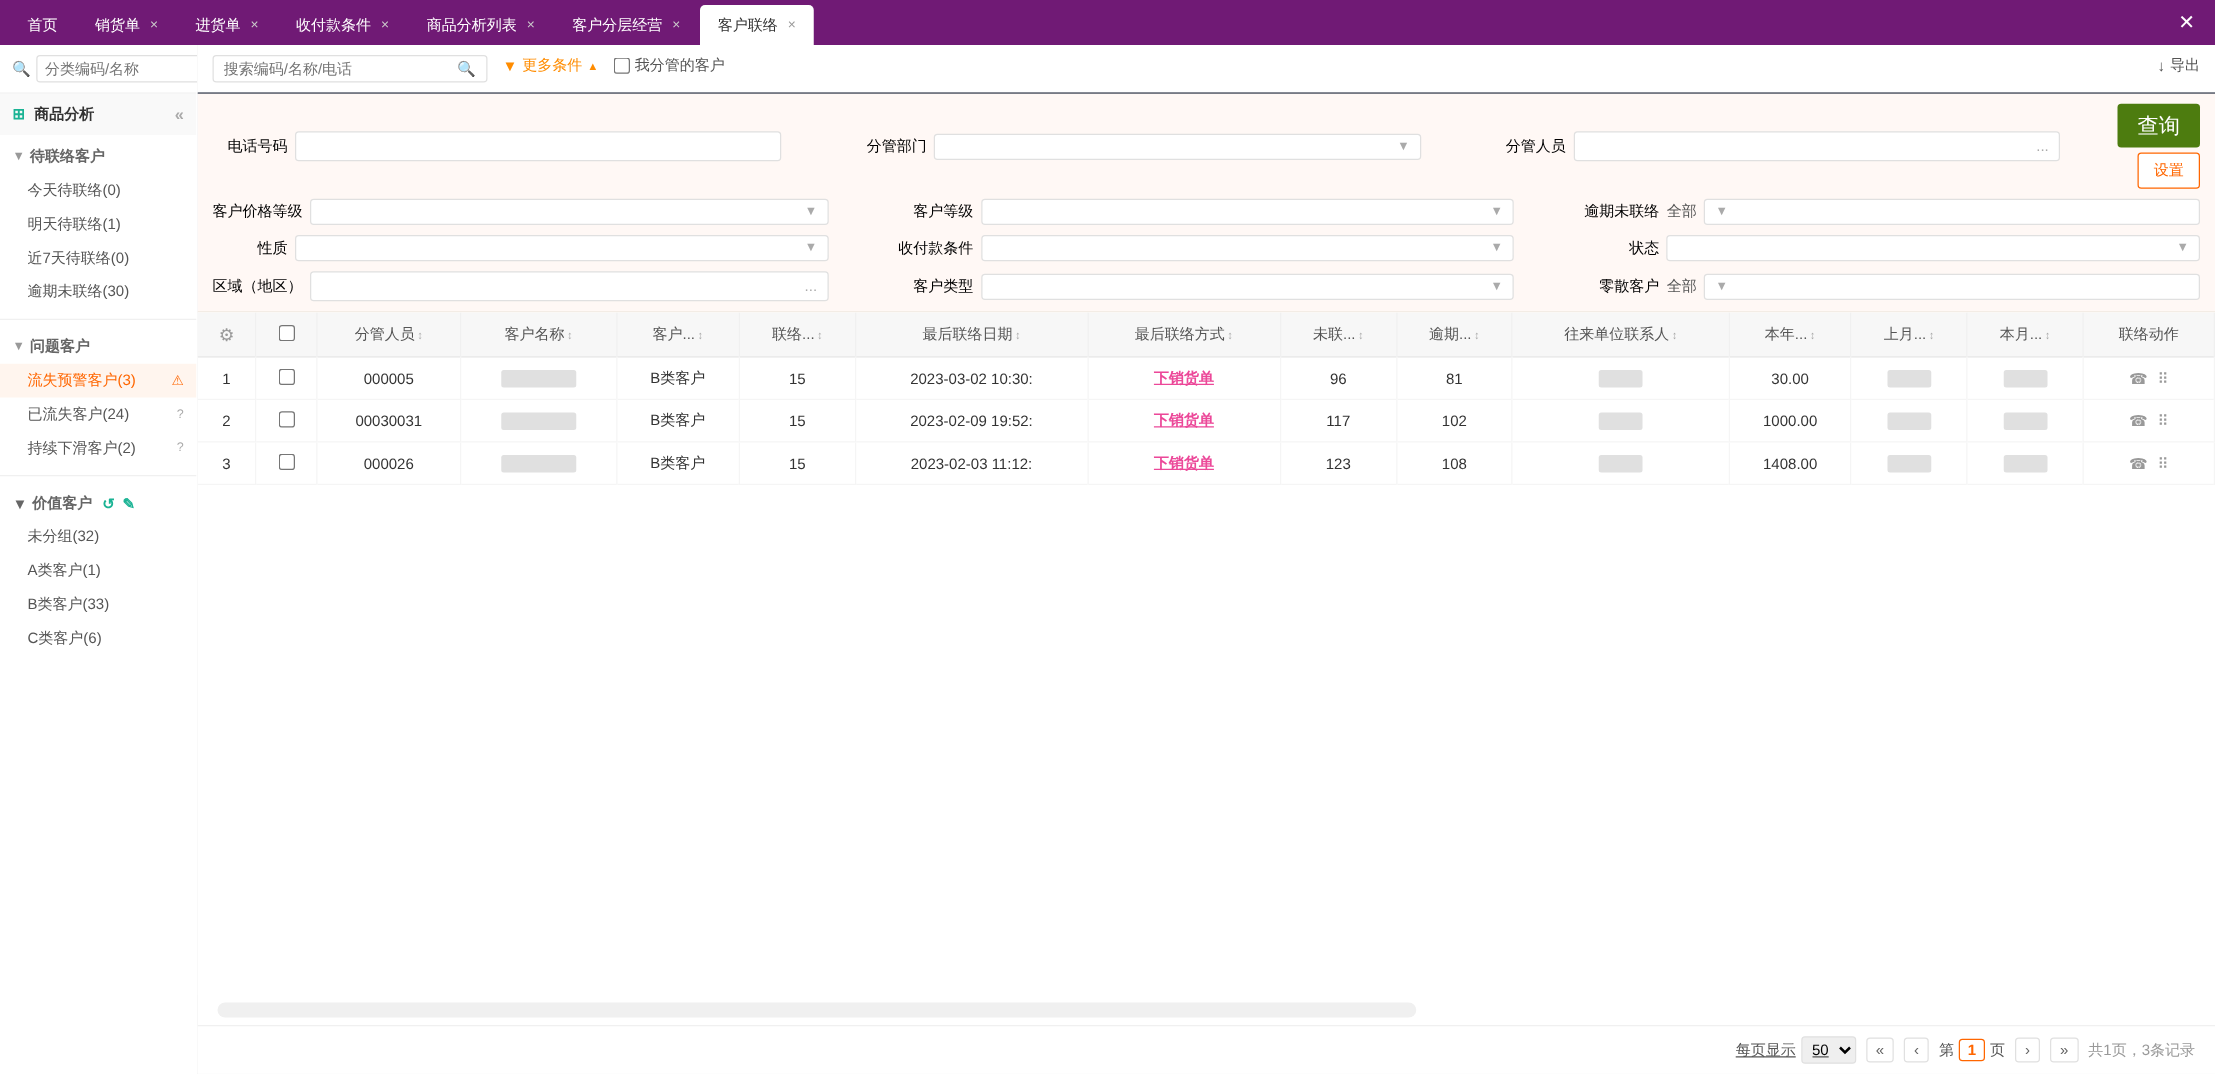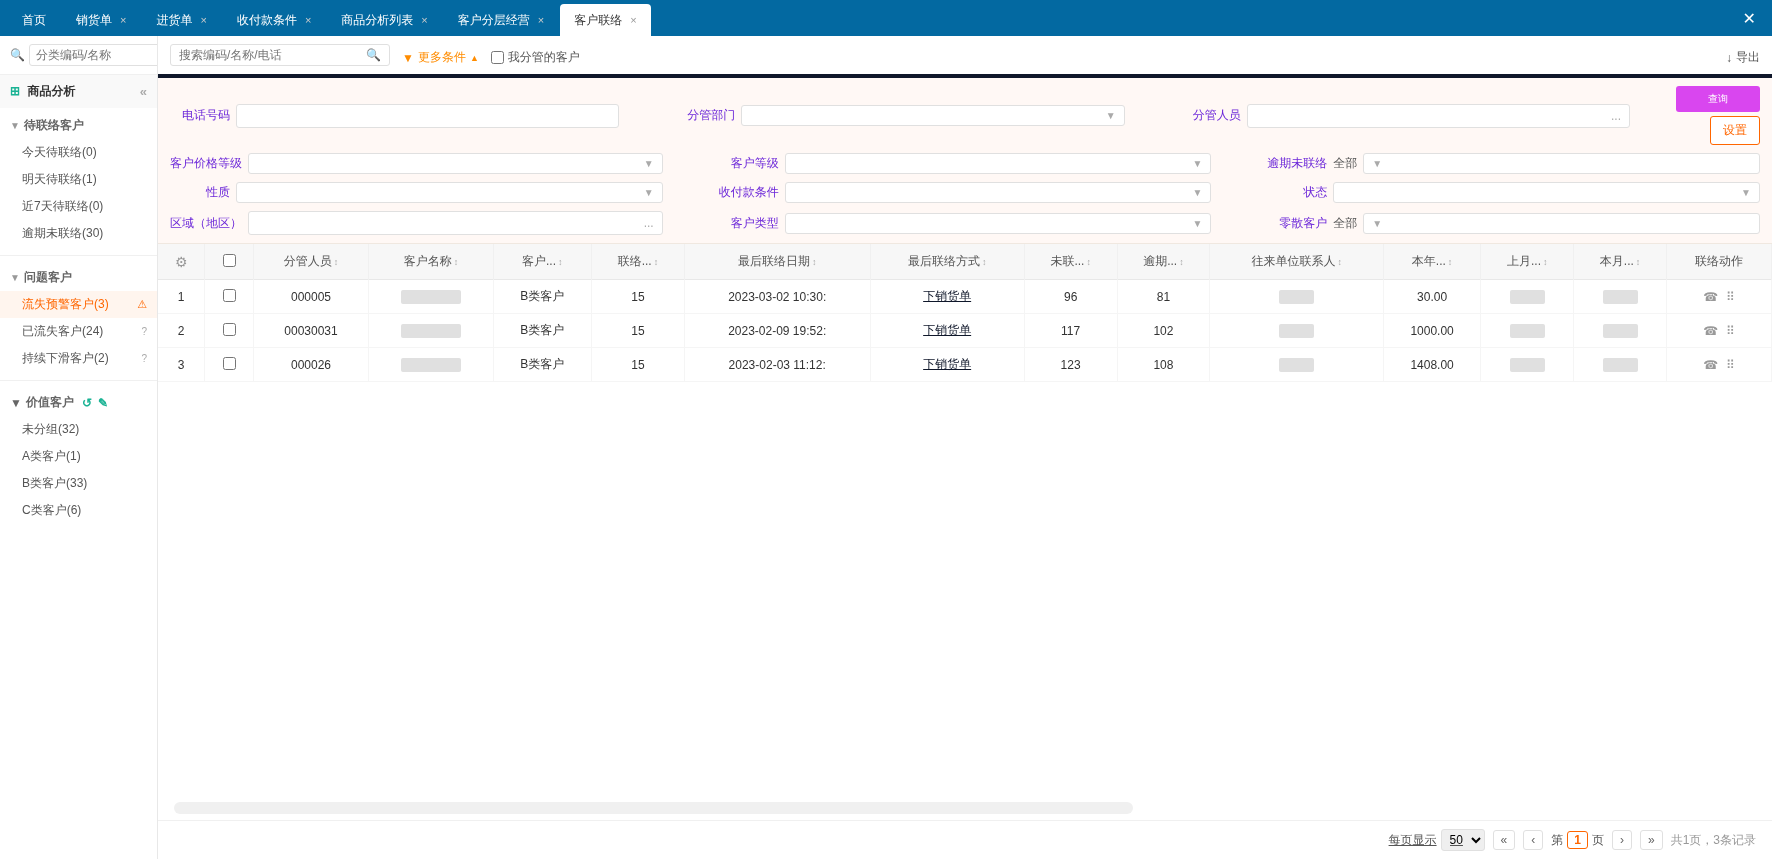--- a/index.html
+++ b/index.html
@@ -2,21 +2,21 @@
 <html><head>
   <meta charset="utf-8">
   <style>
     * { box-sizing: border-box; margin: 0; padding: 0; font-family: 'Microsoft YaHei', Arial, sans-serif; font-size: 12px; }
     body { background: #f5f5f5; overflow: hidden; width: 1772px; height: 859px; }
 
     
     .tab-bar {
       display: flex;
       align-items: center;
-      background: #0369a1;
+      background: #701a75;
       height: 36px;
       padding: 0 8px;
       gap: 2px;
     }
     .tab-item {
       display: flex;
       align-items: center;
       padding: 6px 14px;
       color: #fff;
       cursor: pointer;
@@ -146,23 +146,23 @@
       flex: 1;
       display: flex;
       flex-direction: column;
       overflow: hidden;
       background: #fff;
     }
 
     
     .filter-bar {
       padding: 8px 12px;
-      border-bottom: 4px solid #0f172a;
-      display: flex;
-      align-items: flex-end;
+      border-bottom: 1px solid #0f172a;
+      display: flex;
+      align-items: flex-start;
       gap: 12px;
       background: #fff;
     }
     .filter-bar .search-input-wrap {
       display: flex;
       align-items: center;
       border: 1px solid #e0e0e0;
       border-radius: 3px;
       padding: 3px 8px;
       width: 220px;
@@ -213,21 +213,21 @@
       margin-bottom: 8px;
     }
     .adv-filter-row:last-child { margin-bottom: 0; }
     .filter-field {
       display: flex;
       align-items: center;
       gap: 6px;
       flex: 1;
     }
     .filter-field label {
-      color: #6d28d9;
+      color: #000000;
       font-size: 12px;
       white-space: nowrap;
       min-width: 60px;
       text-align: right;
     }
     .filter-field input, .filter-field .select-box {
       flex: 1;
       border: 1px solid #e0e0e0;
       border-radius: 3px;
       padding: 4px 8px;
@@ -238,27 +238,27 @@
     }
     .filter-field .select-box {
       display: flex;
       align-items: center;
       justify-content: space-between;
       cursor: pointer;
       min-width: 120px;
     }
     .filter-field .select-box .arrow { color: #aaa; font-size: 10px; }
     .search-btn {
-      background: #d946ef;
+      background: #4d7c0f;
       color: #fff;
       border: none;
       border-radius: 3px;
-      padding: 6px 32px;
-      cursor: pointer;
-      font-size: 10px;
+      padding: 6px 16px;
+      cursor: pointer;
+      font-size: 17px;
     }
     .settings-btn {
       background: #fff;
       color: #ff6600;
       border: 1px solid #ff6600;
       border-radius: 3px;
       padding: 5px 12px;
       cursor: pointer;
       font-size: 12px;
     }
@@ -304,21 +304,21 @@
     tbody tr {
       border-bottom: 1px solid #f5f5f5;
     }
     tbody td {
       padding: 8px 8px;
       text-align: center;
       color: #333;
       border-right: 1px solid #f5f5f5;
       white-space: nowrap;
     }
-    .link-text { color: #0f172a; cursor: pointer; text-decoration: underline; }
+    .link-text { color: #ec4899; cursor: pointer; text-decoration: underline; font-weight: bold; }
     .action-icons { display: flex; gap: 8px; justify-content: center; color: #999; cursor: pointer; }
 
     
     .pagination {
       display: flex;
       align-items: center;
       justify-content: flex-end;
       padding: 8px 16px;
       border-top: 1px solid #f0f0f0;
       gap: 8px;

